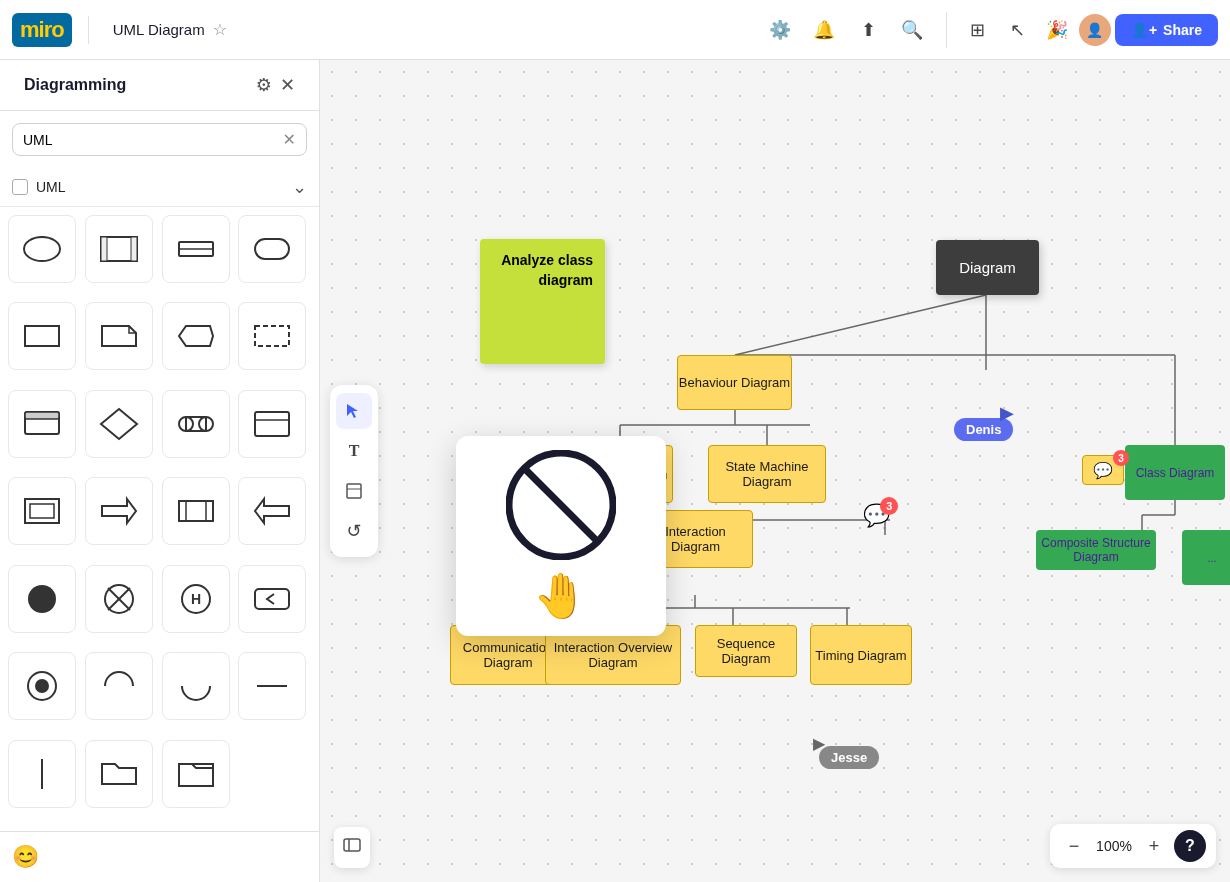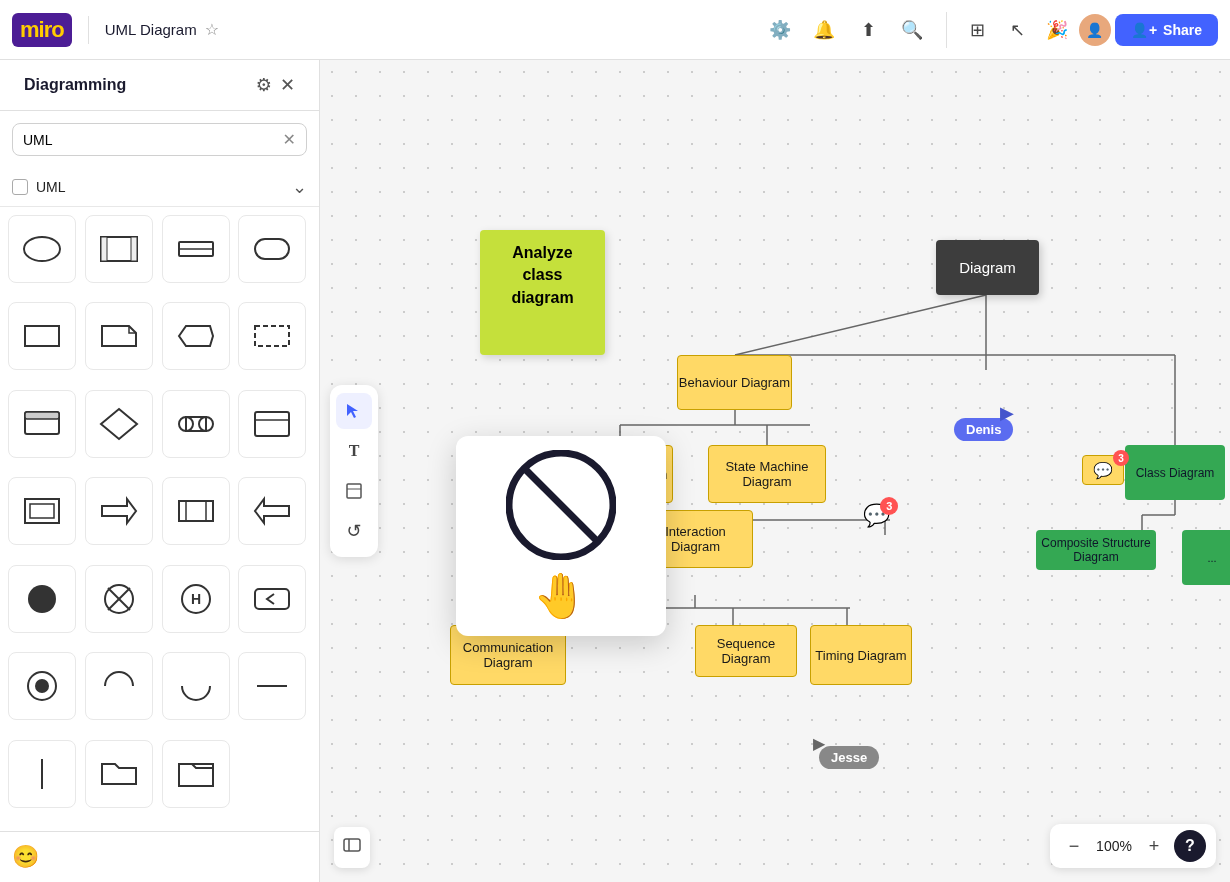--- a/index.html
+++ b/index.html
@@ -13,29 +13,30 @@
       align-items: center;
       border-bottom: 1px solid #e0e0e0;
       padding: 0 12px;
       gap: 8px;
       z-index: 100;
     }
     .miro-logo {
       font-size: 22px;
       font-weight: 900;
       color: #ffcc00;
-      background: #4c1d95;
+      background: #0369a1;
       padding: 4px 8px;
       border-radius: 6px;
       letter-spacing: -1px;
     }
     .diagram-title {
       font-size: 15px;
       font-weight: 500;
       color: #1a1a2e;
+      margin-left: 8px;
     }
     .star-icon { color: #888; font-size: 16px; cursor: pointer; }
     .topbar-spacer { flex: 1; }
     .topbar-icon-btn {
       width: 36px; height: 36px;
       display: flex; align-items: center; justify-content: center;
       border-radius: 8px;
       cursor: pointer;
       font-size: 18px;
       color: #444;
@@ -188,25 +189,26 @@
       background: transparent;
     }
     .toolbar-btn.active { background: #eef0ff; color: #4262ff; }
 
     
     .sticky-note {
       position: absolute;
       background: #c5e03b;
       padding: 12px;
       border-radius: 4px;
-      font-size: 16px;
+      font-size: 14px;
       font-weight: 600;
-      text-align: center;
+      text-align: right;
       line-height: 1.4;
       box-shadow: 2px 3px 8px rgba(0,0,0,0.15);
+      margin-top: 9px;
     }
     .diagram-box-dark {
       position: absolute;
       background: #3d3d3d;
       color: white;
       border-radius: 4px;
       display: flex; align-items: center; justify-content: center;
       font-size: 15px;
       font-weight: 500;
       text-align: center;
@@ -219,21 +221,21 @@
       border: 1.5px solid #c8a000;
       border-radius: 4px;
       display: flex; align-items: center; justify-content: center;
       font-size: 13px;
       font-weight: 500;
       text-align: center;
     }
     .diagram-box-green {
       position: absolute;
       background: #34a853;
-      color: #0f172a;
+      color: #4c1d95;
       border-radius: 4px;
       display: flex; align-items: center; justify-content: center;
       font-size: 12px;
       font-weight: 500;
       text-align: center;
     }
     .label-badge {
       position: absolute;
       background: #1a1a2e;
       color: white;
@@ -632,20 +634,23 @@
 
     <div class="diagram-box-yellow" style="left:318px;top:450px;width:115px;height:58px;">
       <span>Interaction Diagram</span>
     </div>
 
 
     <div class="diagram-box-yellow" style="left:94px;top:565px;width:116px;height:60px;margin-left:36px;">
       <span>Communication Diagram</span>
     </div>
 
+    <div class="diagram-box-yellow" style="left:225px;top:565px;width:136px;height:60px;">
+      <span>Interaction Overview Diagram</span>
+    </div>
 
     <div class="diagram-box-yellow" style="left:375px;top:565px;width:102px;height:52px;">
       <span>Sequence Diagram</span>
     </div>
 
     <div class="diagram-box-yellow" style="left:490px;top:565px;width:102px;height:60px;">
       <span>Timing Diagram</span>
     </div>
 
     <div class="diagram-box-green" style="left:805px;top:385px;width:100px;height:55px;">

